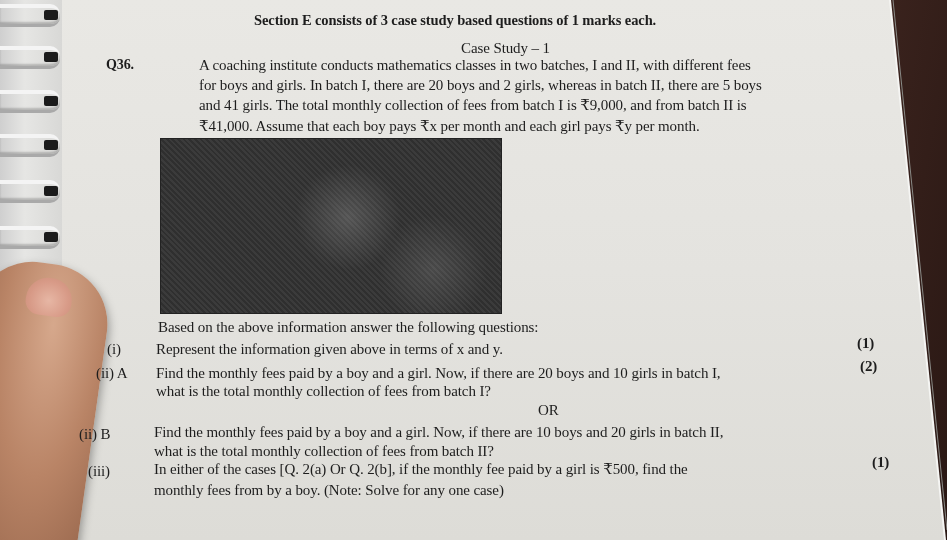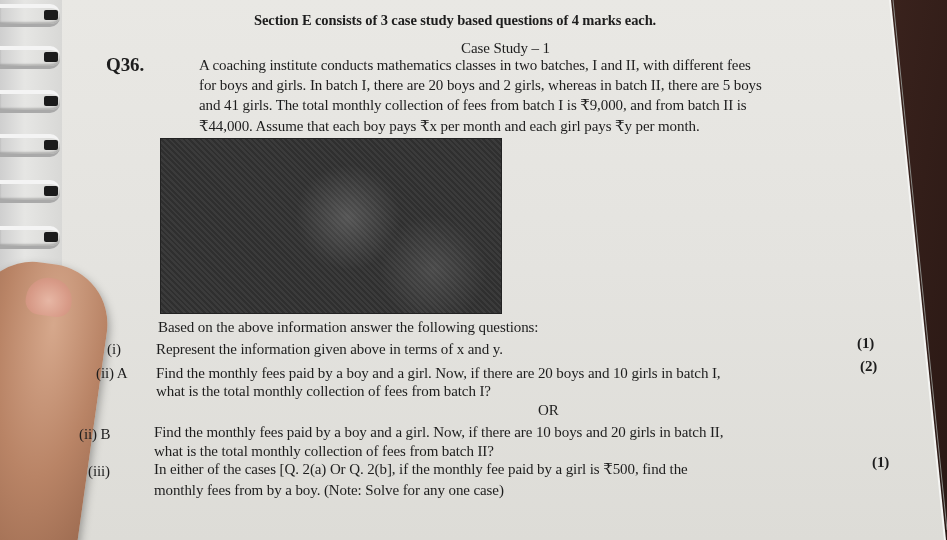--- a/index.html
+++ b/index.html
@@ -90,21 +90,21 @@
       font-family: "Liberation Serif", "DejaVu Serif", serif;
       color: #1d1d1d;
       white-space: nowrap;
       font-size: 15.5px;
       line-height: 18px;
       letter-spacing: -0.1px;
     }
     .bold { font-weight: bold; }
     #section-heading { left: 254px; top: 11px; font-size: 14.5px; }
     #case-title { left: 438px; top: 39px; font-size: 15px; margin-left: 23px; }
-    #qnum { left: 106px; top: 56px; font-size: 19px; font-weight: bold; }
+    #qnum { left: 106px; top: 56px; font-size: 14px; font-weight: bold; }
     .para-line { left: 163px; font-size: 15px; margin-left: 36px; }
     #photo {
       position: absolute;
       left: 160px;
       top: 138px;
       width: 340px;
       height: 174px;
       background:
         radial-gradient(circle at 55% 45%, rgba(190,190,190,0.25) 0, transparent 25%),
         radial-gradient(circle at 80% 75%, rgba(190,190,190,0.18) 0, transparent 18%),
@@ -146,29 +146,29 @@
     <div class="ring" style="top:278px"></div>
     <div class="ring-hole" style="top:388px"></div>
     <div class="ring-hole" style="top:436px"></div>
     <div class="ring-hole" style="top:488px"></div>
   </div>
 
   <div id="thumb">
     <div id="thumbnail-nail"></div>
   </div>
 
-  <div class="t bold" id="section-heading">Section E consists of 3 case study based questions of 4 marks each.</div>
+  <div class="t bold" id="section-heading">Section E consists of 3 case study based questions of 1 marks each.</div>
   <div class="t" id="case-title">Case Study – 1</div>
 
   <div class="t" id="qnum">Q36.</div>
 
   <div class="t para-line" style="top:56px">A coaching institute conducts mathematics classes in two batches, I and II, with different fees</div>
   <div class="t para-line" style="top:76px">for boys and girls. In batch I, there are 20 boys and 2 girls, whereas in batch II, there are 5 boys</div>
   <div class="t para-line" style="top:96px">and 41 girls. The total monthly collection of fees from batch I is ₹9,000, and from batch II is</div>
-  <div class="t para-line" style="top:117px">₹44,000. Assume that each boy pays ₹x per month and each girl pays ₹y per month.</div>
+  <div class="t para-line" style="top:117px">₹41,000. Assume that each boy pays ₹x per month and each girl pays ₹y per month.</div>
 
   <div id="photo"></div>
 
   <div class="t" style="left:158px; top:318px; font-size:15px;">Based on the above information answer the following questions:</div>
 
   <div class="t label-col" style="left:107px; top:340px;">(i)</div>
   <div class="t" style="left:156px; top:340px; font-size:15px;">Represent the information given above in terms of x and y.</div>
   <div class="t mark" style="left:857px; top:334px;">(1)</div>
 
   <div class="t label-col" style="left:96px; top:364px;">(ii) A</div>

